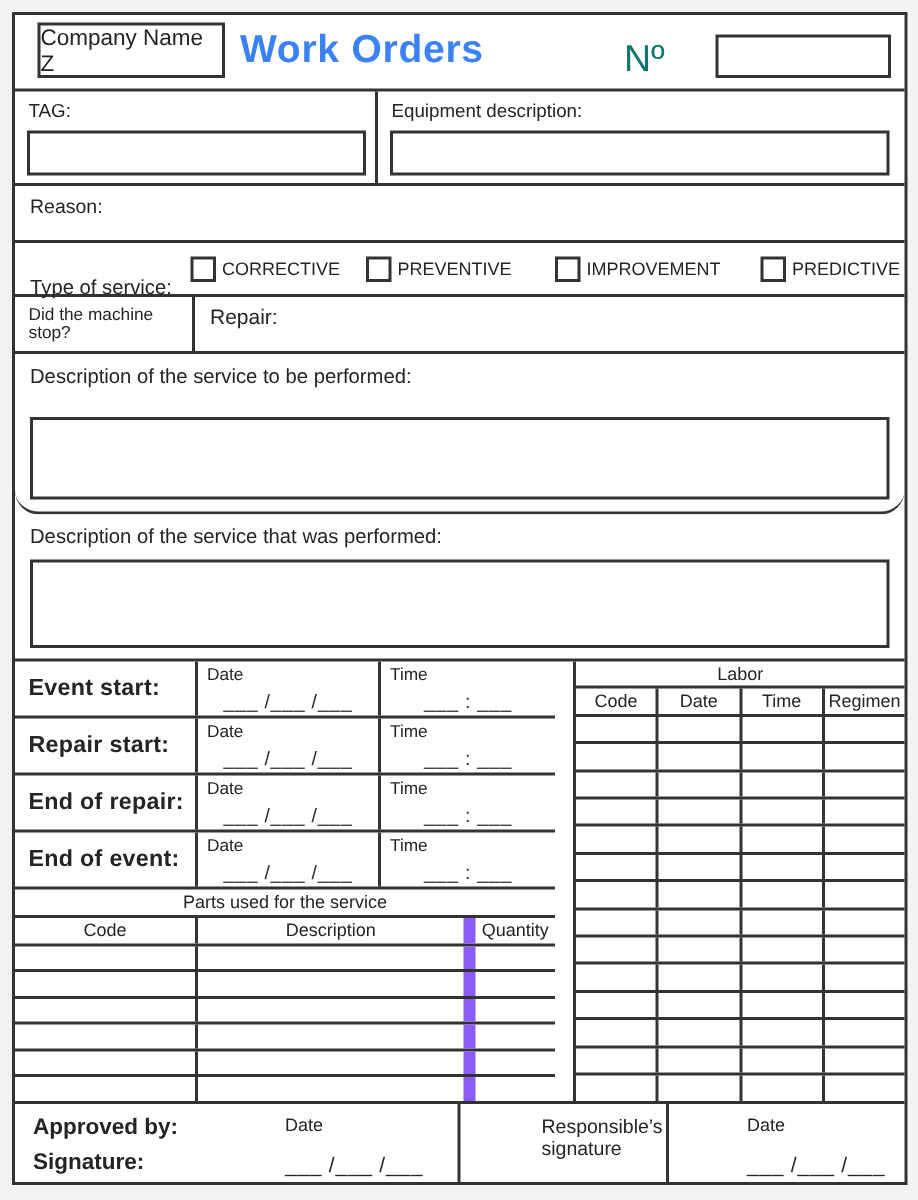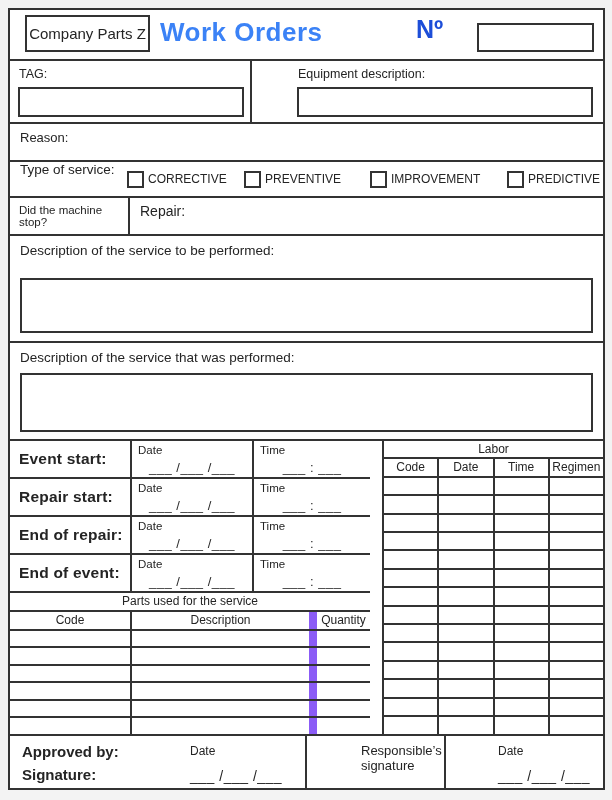--- a/index.html
+++ b/index.html
@@ -23,49 +23,49 @@
   .header { height: 52px; }
   .logo-box {
     position: absolute; left: 15px; top: 5px; width: 125px; height: 37px;
     border: 2px solid #333; display: flex; align-items: center; justify-content: center;
     font-size: 15px;
   }
   .title {
     position: absolute; left: 150px; top: 7px; width: 250px; 
     font-size: 26px; font-weight: bold; color: #3b82f6; letter-spacing: .5px;
   }
-  .no-label { position: absolute; left: 406px; top: 5px; font-size: 25px; color: #1d4ed8; font-weight: bold; }
+  .no-label { position: absolute; left: 406px; top: 15px; font-size: 25px; color: #0f766e; }
   .no-box { position: absolute; left: 467px; top: 13px; width: 117px; height: 29px; border: 2px solid #333; background:#fff; }
 
   
-  .tag-row { height: 63px; display: flex; gap: 37px; }
+  .tag-row { height: 63px; display: flex; }
   .tag-cell { width: 242px; border-right: 2px solid #333; position: relative; }
   .equip-cell { flex: 1; position: relative; }
   .cell-top-label { position: absolute; left: 9px; top: 6px; font-size: 12.5px; }
   .line-input { position: absolute; left: 8px; top: 26px; bottom: 5px; border: 2px solid #333; background:#fff; }
   .tag-cell .line-input { right: 6px; }
   .equip-cell .line-input { right: 10px; }
 
   
   .reason { height: 38px; padding: 6px 10px; font-size: 13px; }
 
   
   .service { height: 37px; font-size: 13.5px; }
-  .service-label { position: absolute; left: 10px; top: 0; }
+  .service-label { position: absolute; left: 10px; top: 22px; }
   .svc { position: absolute; top: 9px; display: flex; align-items: center; gap: 4px; font-size: 12px; }
   .svc .cbx { width: 17px; height: 17px; border: 2px solid #333; background: #fff; flex: none; }
   .svc-0 { left: 117px; } .svc-1 { left: 234px; } .svc-2 { left: 360px; } .svc-3 { left: 497px; }
 
   
   .stop-cause { height: 38px; display: flex; }
   .stop-cell { width: 120px; border-right: 2px solid #333; padding: 6px 5px 0 9px; font-size: 11.5px; }
   .cause-cell { flex: 1; padding: 5px 10px; font-size: 14px; }
 
   
-  .desc1 { height: 108px; }
+  .desc1 { height: 108px; border-radius: 16px; }
   .desc2 { height: 99px; }
   .desc-label { position: absolute; left: 10px; top: 7px; font-size: 13.5px; }
   .desc-box { position: absolute; left: 10px; right: 10px; border: 2px solid #333; background: #fff; }
   .desc1 .desc-box { top: 42px; bottom: 8px; }
   .desc2 .desc-box { top: 30px; bottom: 7px; }
 
   
   .event-labor { height: 298px; display: flex; gap: 12px; }
   .ev-left { width: 360px; display: flex; flex-direction: column; }
   .labor-col { flex: 1; border-left: 2px solid #333; display: flex; flex-direction: column; }
@@ -118,21 +118,21 @@
   .f-right .f-dategroup { left: 10px; width: 100px; }
 </style>
 </head>
 <body>
 
 <div class="page">
   <div class="form">
 
     <div class="sec header">
       <div class="logo-box">
-        <span>Company Parts Z</span>
+        <span>Company Name Z</span>
       </div>
       <div class="title">Work Orders</div>
       <div class="no-label">Nº</div>
       <div class="no-box"></div>
     </div>
 
     <div class="sec tag-row">
       <div class="tag-cell">
         <span class="cell-top-label">TAG:</span>
         <div class="line-input"></div>

